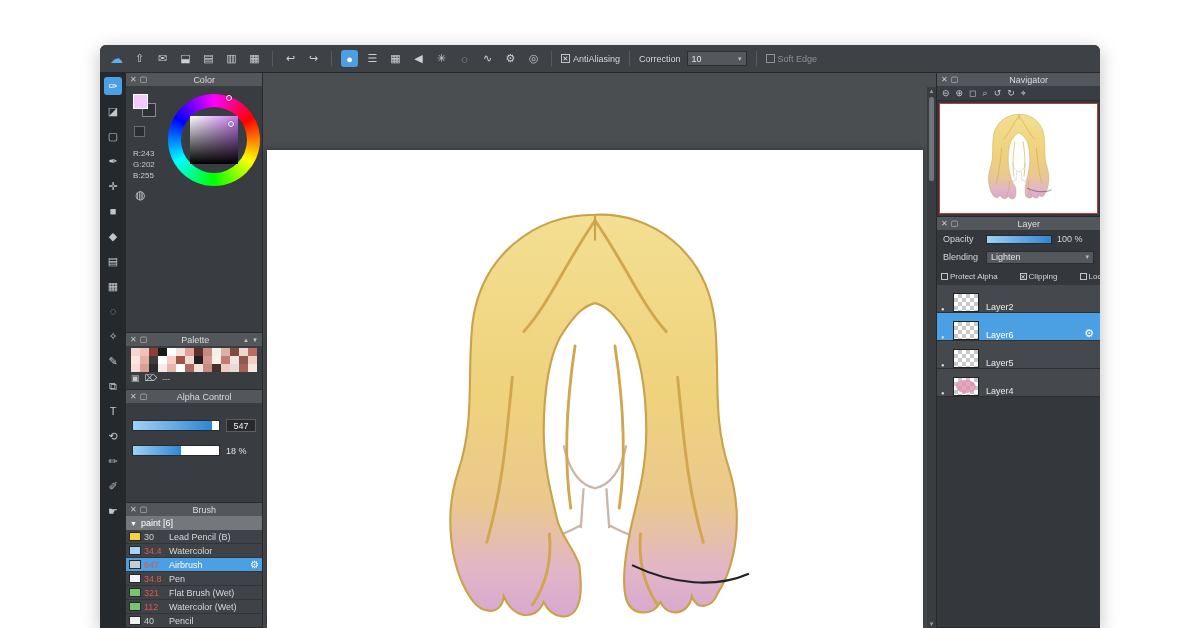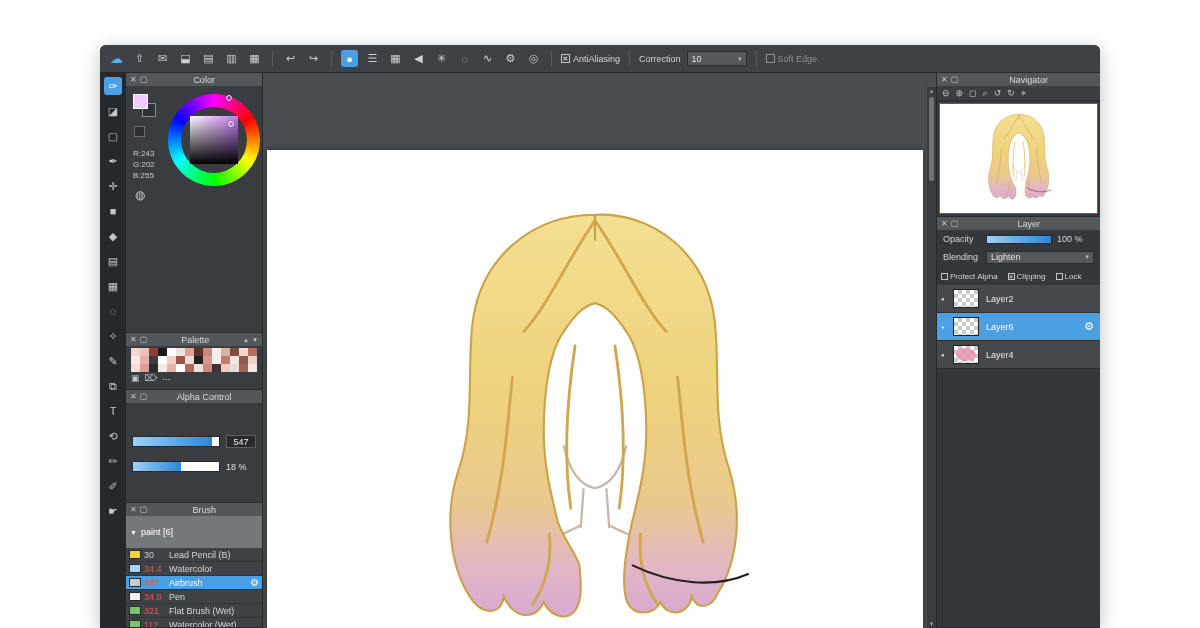--- a/index.html
+++ b/index.html
@@ -64,29 +64,29 @@
   .mark.ring { top:1px; left:58px; }
   .mark.svm { top:27px; left:60px; }
   .rgb { position:absolute; left:7px; top:62px; font-size:8px; color:#c9ccce; line-height:11px; }
   .palico { position:absolute; left:9px; top:102px; font-size:12px; color:#c9ccce; }
 
   .pgrid { display:flex; flex-wrap:wrap; width:126px; margin:2px auto 0; }
   .psw { width:9px; height:8px; flex:none; }
   .pfoot { display:flex; align-items:center; gap:5px; padding:2px 0 0 5px; font-size:8px; color:#c9ccce; }
   .pfoot .hico { font-size:9px; }
 
-  .bcbody { padding:16px 6px 0;margin-top:16px; }
+  .bcbody { padding:16px 6px 0; }
   .srow { display:flex; align-items:center; gap:6px; margin-bottom:13px; }
   .track { width:88px; height:11px; background:#fff; border:1px solid #27292c; position:relative; flex:none; }
   .fill { position:absolute; left:0; top:0; bottom:0; background:linear-gradient(to right,#9fd1f7,#2f86d4); }
   .valbox { width:30px; height:13px; background:#27292c; border:1px solid #5a5d61; color:#eceeef;
             font-size:9px; display:flex; align-items:center; justify-content:center; }
   .valtxt { font-size:9px; color:#dfe2e4;text-align:right; }
 
-  .bgroup { height:32px; background:#74787d; color:#fff; display:flex; align-items:center; gap:4px;
+  .bgroup { height:14px; background:#74787d; color:#fff; display:flex; align-items:center; gap:4px;
             padding:0 4px; font-size:9px; flex:none; }
   .tri { font-size:7px; }
   .brow { height:14px; display:flex; align-items:center; background:#3f4246; border-bottom:1px solid #323438;
           padding:0 3px; font-size:9px; }
   .brow.sel { background:#4b9fe3; }
   .bchip { width:12px; height:9px; border:1px solid #26282a; flex:none; }
   .bnum { width:25px; margin-left:3px; color:#ccd0d3; flex:none; }
   .bnum.red { color:#e0584a; }
   .bname { color:#d6d9db; white-space:nowrap; overflow:hidden; }
   .brow.sel .bname { color:#fff; }
@@ -114,25 +114,25 @@
             color:#c6c9cc; background:#3a3d41; border-bottom:1px solid #2c2e30; }
   .nicon { line-height:1; }
   .nthumb { margin:2px; height:111px; background:#fff; border:1px solid #c23a3a; position:relative; overflow:hidden; }
   .artmini { position:absolute; left:50%; top:5px; width:90px; height:100px; transform:translateX(-50%); }
   .p-layer { flex:1; }
   .lrowctl { height:18px; display:flex; align-items:center; gap:5px; padding:0 6px; font-size:9px; color:#d4d7da; }
   .llab { width:38px; flex:none; }
   .track.small { width:66px; height:9px; }
   .lval { font-size:9px; }
   .dropdown.wide { flex:1; height:13px; }
-  .lchecks { display:flex; gap:10px; padding:6px 4px 4px; font-size:8px; color:#e2e4e6; }
+  .lchecks { display:flex; gap:22px; padding:6px 4px 4px; font-size:8px; color:#e2e4e6; }
   .chk.tiny { gap:2px; font-size:8px; }
   .chk.tiny .box { width:7px; height:7px; font-size:6px; }
   .llist { }
-  .lrow { height:28px; display:flex; align-items:center; background:#45484c; border-bottom:1px solid #2e3032;
+  .lrow { height:28px; display:flex; align-items:flex-end; background:#45484c; border-bottom:1px solid #2e3032;
           padding:0 4px; }
   .lrow.sel { background:#4b9fe3; }
   .leye { width:10px; font-size:6px; color:#d2d5d8; flex:none; }
   .lthumb { width:26px; height:19px; margin-left:2px; position:relative; border:1px solid #222; flex:none;
             background-color:#fff;
             background-image:linear-gradient(45deg,#c9c9c9 25%,transparent 25%,transparent 75%,#c9c9c9 75%),
                              linear-gradient(45deg,#c9c9c9 25%,transparent 25%,transparent 75%,#c9c9c9 75%);
             background-size:8px 8px; background-position:0 0,4px 4px; }
   .ltint { position:absolute; inset:2px; border-radius:45% 55% 50% 50%; }
   .lname { margin-left:7px; font-size:9px; color:#e8eaec; }
@@ -484,20 +484,25 @@
               <span class="lname">Layer2</span>
             </div>
             <div class="lrow sel">
               <span class="leye">●</span>
               <span class="lthumb"></span>
               <span class="lname">Layer6</span>
               <span class="lgear">⚙</span>
             </div>
             <div class="lrow">
               <span class="leye">●</span>
+              <span class="lthumb"></span>
+              <span class="lname">Layer5</span>
+            </div>
+            <div class="lrow">
+              <span class="leye">●</span>
               <span class="lthumb">
                 <span class="ltint" style="background: rgba(224, 138, 170, 0.75);"></span>
               </span>
               <span class="lname">Layer4</span>
             </div>
           </div>
       </section>
     </div>
 
   </div>

